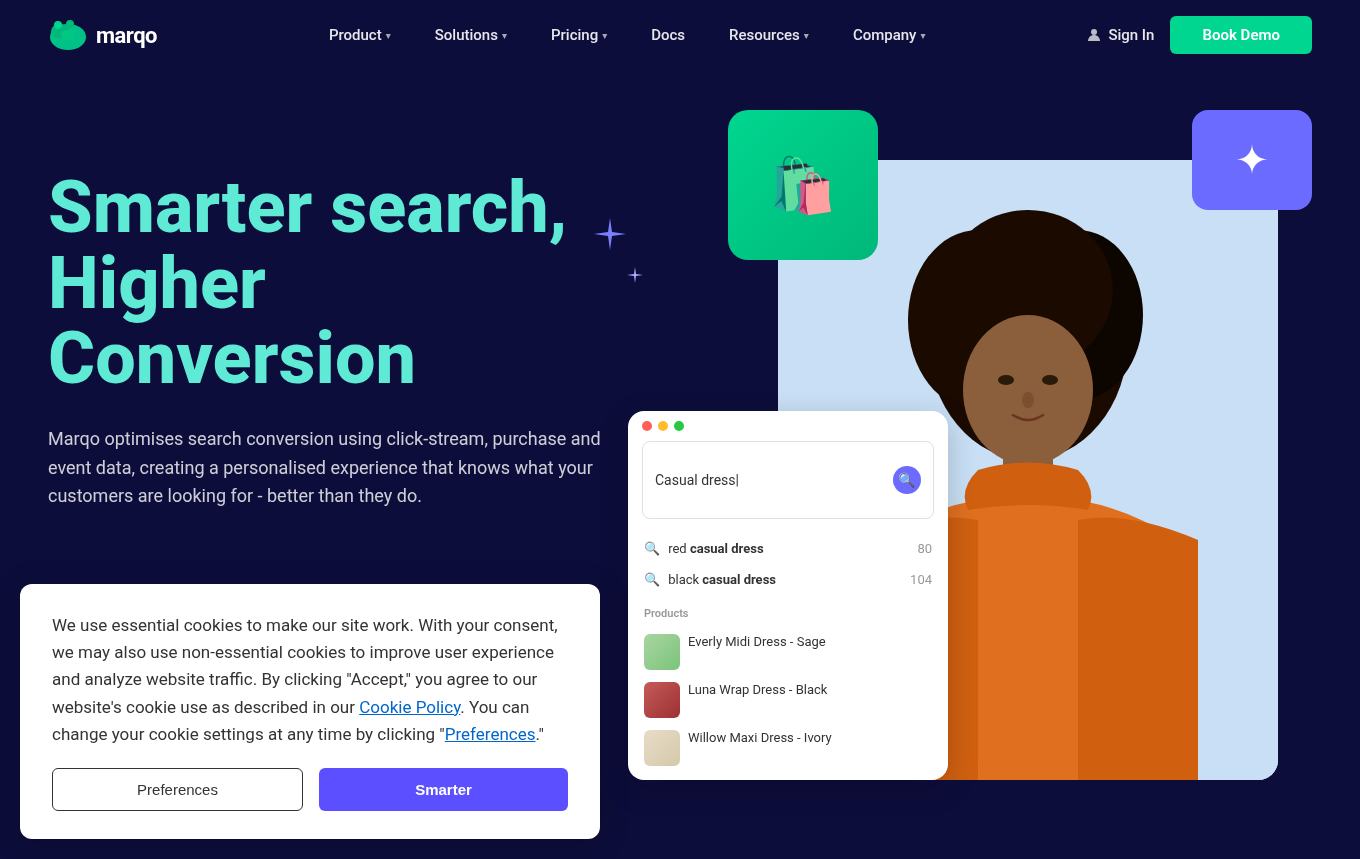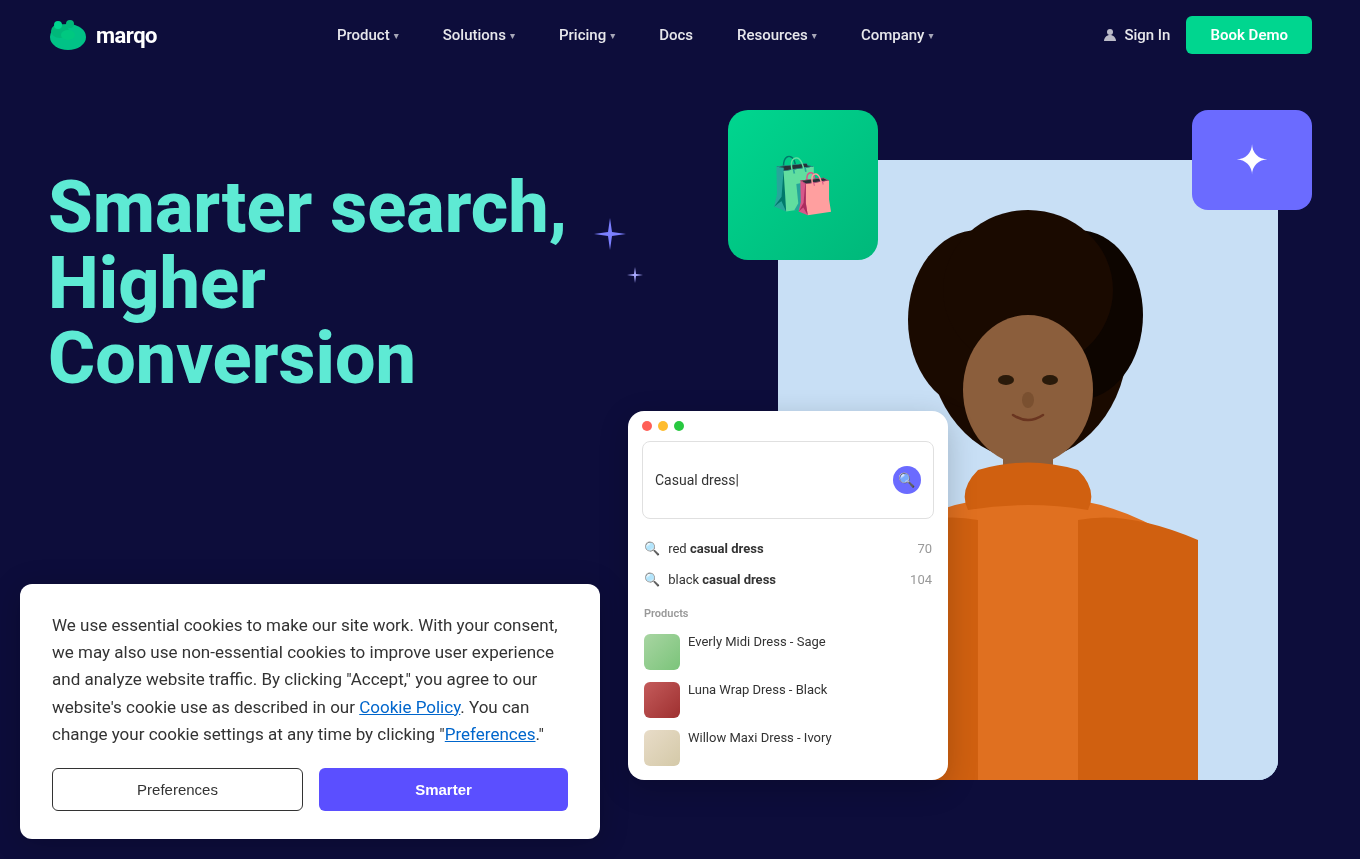--- a/index.html
+++ b/index.html
@@ -80,21 +80,21 @@
     }
     .user-icon {
       width: 16px;
       height: 16px;
       opacity: 0.8;
     }
     .book-demo-btn {
       background-color: #00d68f;
       color: white;
       border: none;
-      padding: 10px 24px;
+      padding: 10px 32px;
       border-radius: 6px;
       font-size: 15px;
       font-weight: 600;
       cursor: pointer;
       text-decoration: none;
     }
 
     
     .hero {
       display: flex;
@@ -450,20 +450,21 @@
         <svg width="36" height="36" viewBox="0 0 36 36" fill="none">
           <path d="M18 2 L20 16 L34 18 L20 20 L18 34 L16 20 L2 18 L16 16 Z" fill="#7b7fff"></path>
         </svg>
       </span>
       <span style="position:absolute; right: 4px; top: 52px; color: #aaaaff;">
         <svg width="18" height="18" viewBox="0 0 18 18" fill="none">
           <path d="M9 1 L10 8 L17 9 L10 10 L9 17 L8 10 L1 9 L8 8 Z" fill="#aaaaff"></path>
         </svg>
       </span>
     </h1>
+    <p class="hero-description">Marqo optimises search conversion using click-stream, purchase and event data, creating a personalised experience that knows what your customers are looking for - better than they do.</p>
   </div>
 
   <div class="hero-right">
 
     <div class="card-shopping-bag">
       <span class="bag-icon">🛍️</span>
     </div>
 
     <div class="card-cursor">
       <span class="cursor-icon">✦</span>
@@ -514,21 +515,21 @@
         <div class="search-icon-circle">
           <span>🔍</span>
         </div>
       </div>
       <div class="suggestions">
         <div class="suggestion-row">
           <div class="suggestion-left">
             <span class="search-icon-small">🔍</span>
             <span>red <strong>casual dress</strong></span>
           </div>
-          <span class="suggestion-count">70</span>
+          <span class="suggestion-count">80</span>
         </div>
         <div class="suggestion-row">
           <div class="suggestion-left">
             <span class="search-icon-small">🔍</span>
             <span>black <strong>casual dress</strong></span>
           </div>
           <span class="suggestion-count">104</span>
         </div>
       </div>
       <div class="products-section">

